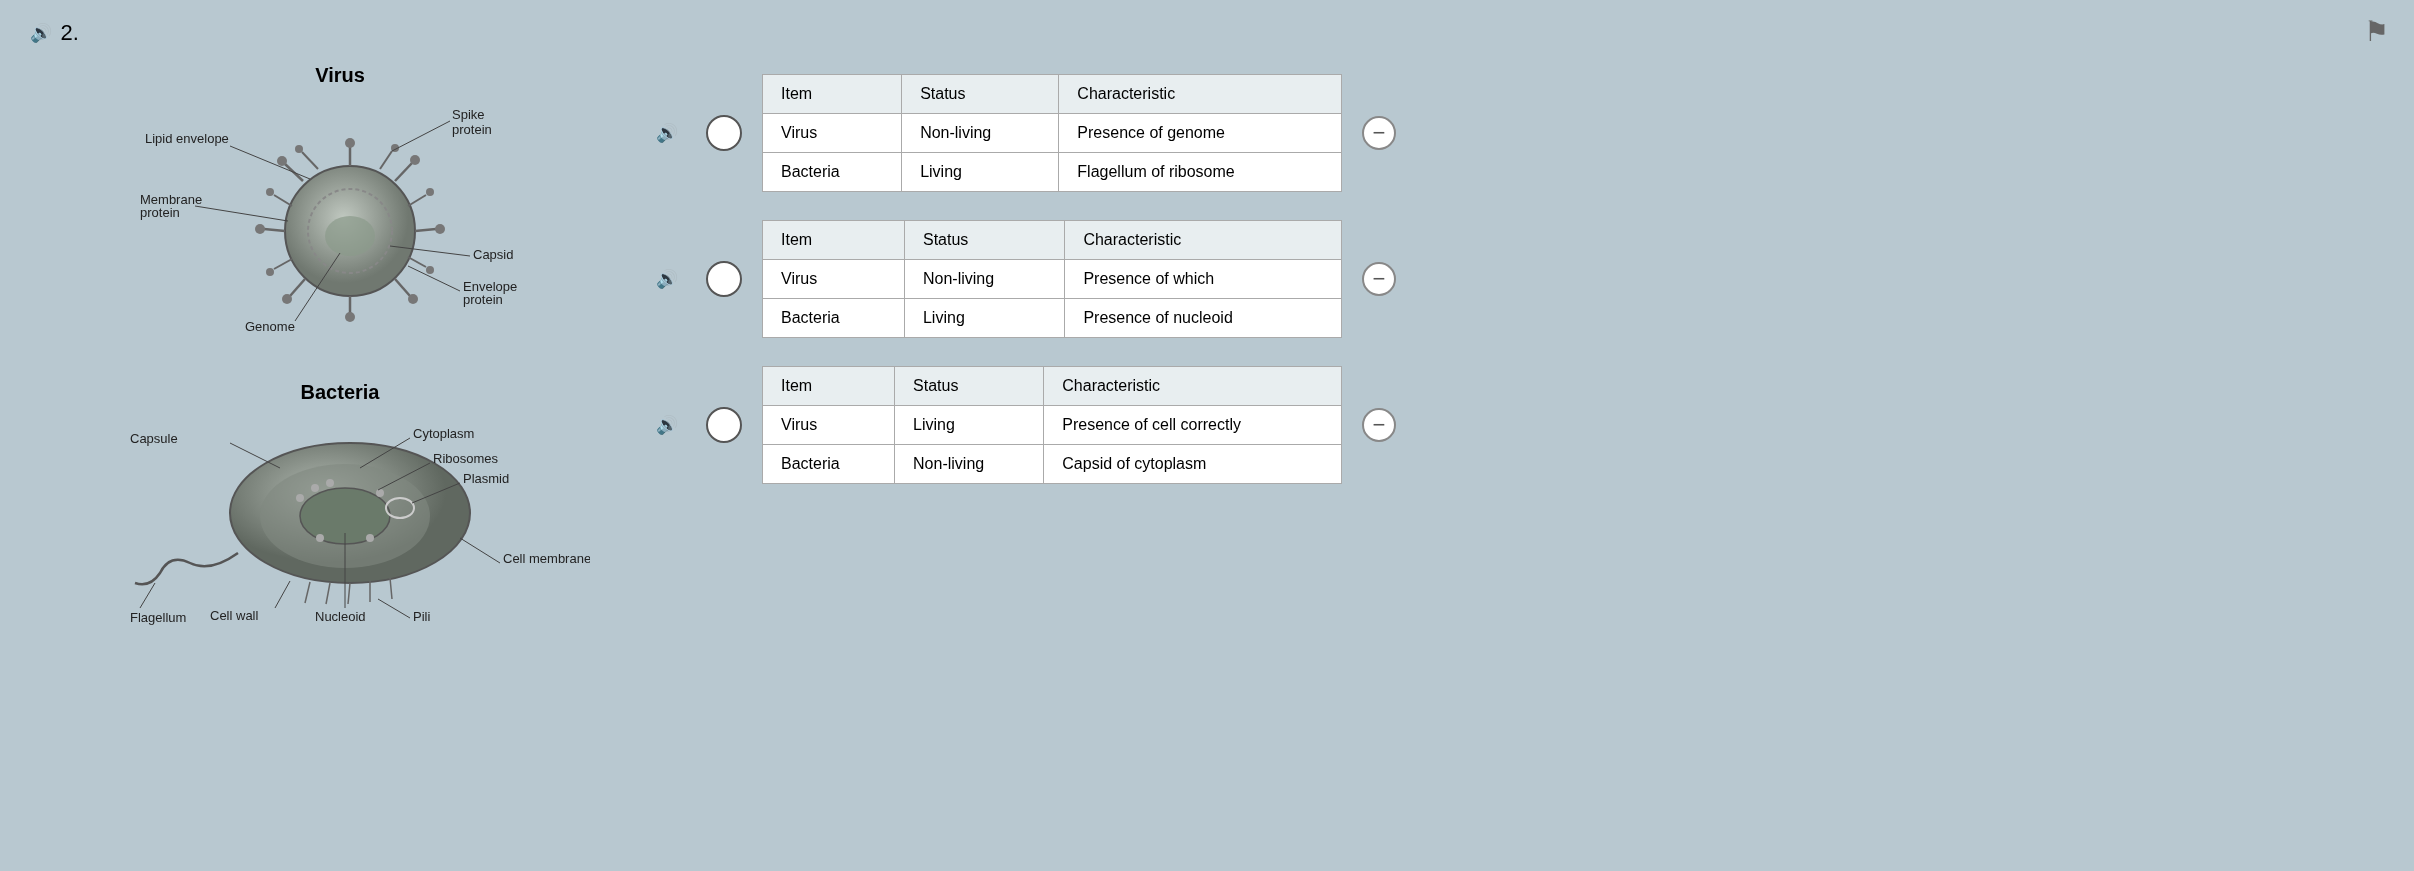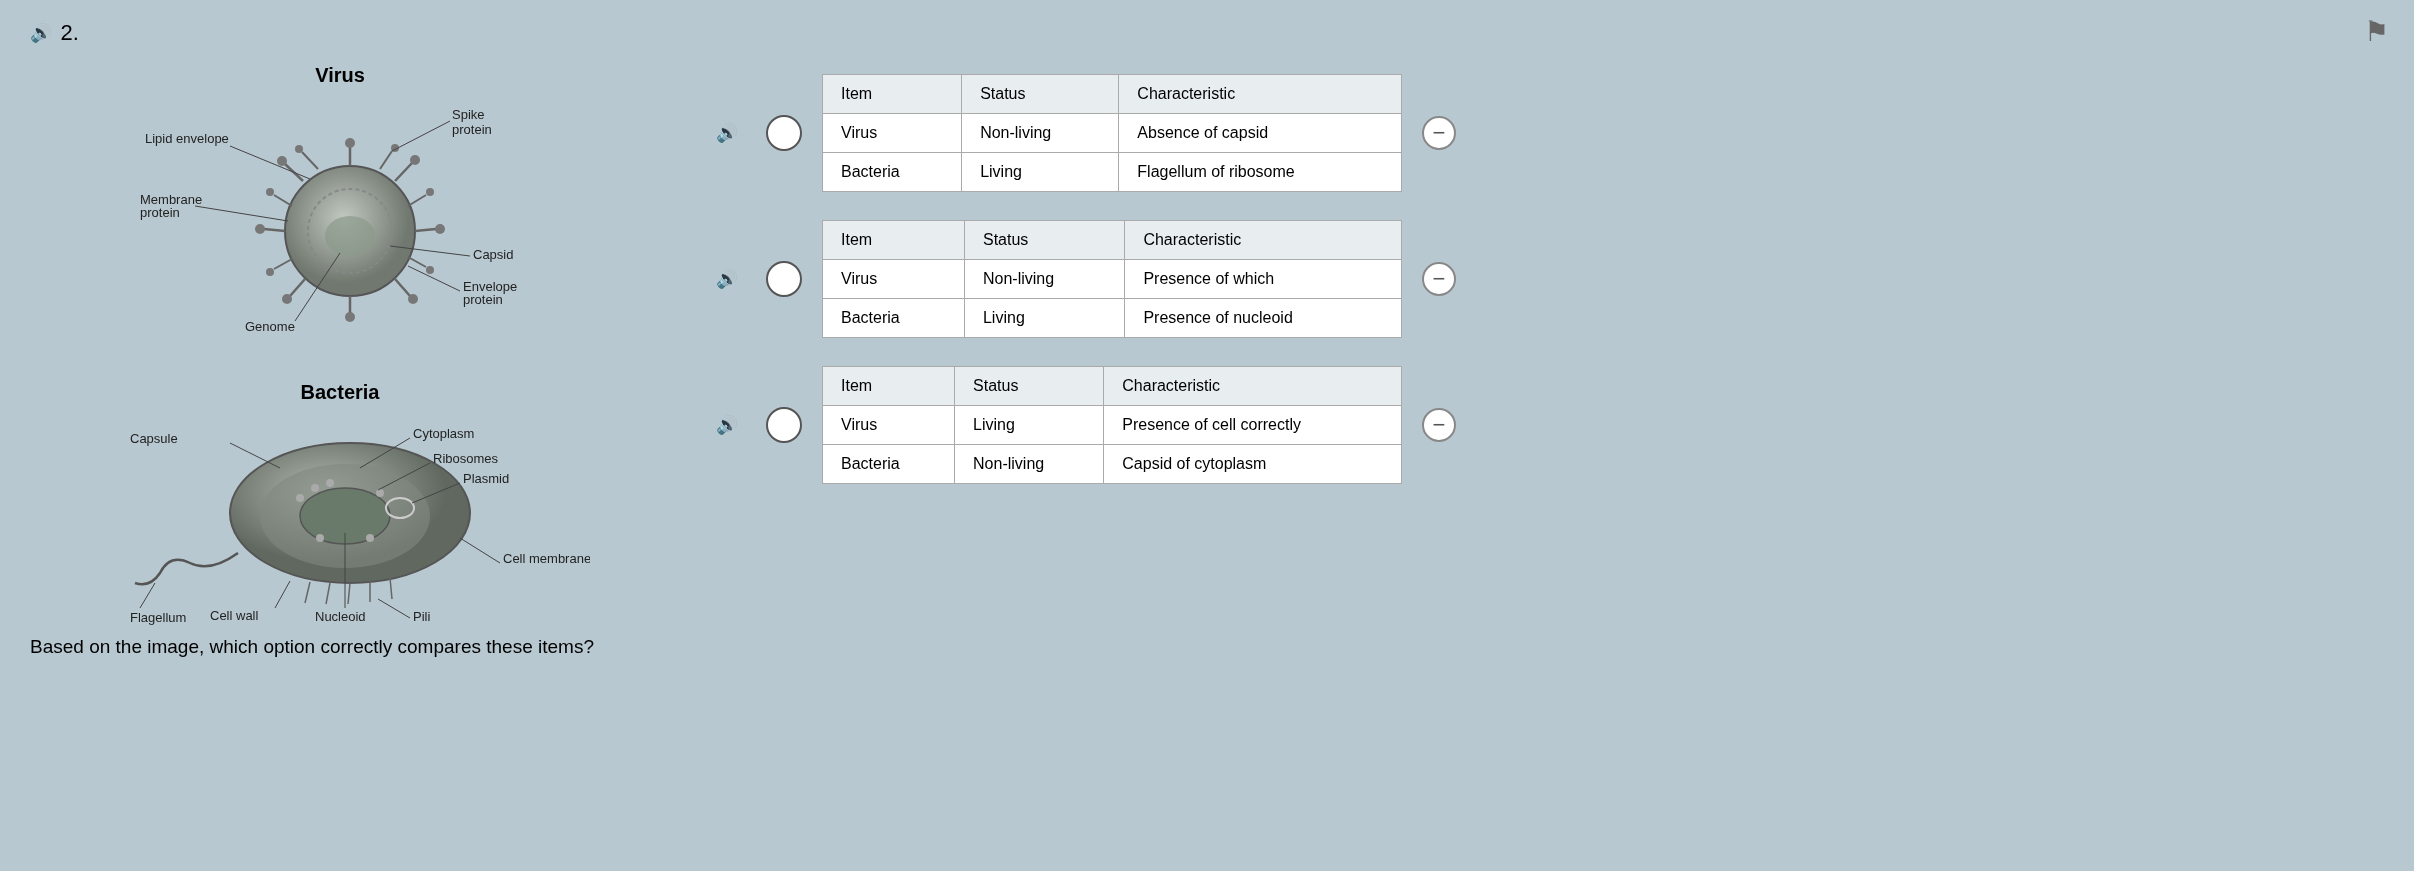--- a/index.html
+++ b/index.html
@@ -26,21 +26,20 @@
       font-size: 22px;
       margin-bottom: 18px;
     }
     .speaker-icon {
       font-size: 18px;
       color: #444;
     }
     
     .main-layout {
       display: flex;
-      gap: 60px;
       align-items: flex-start;
     }
     
     .diagram-area {
       flex: 0 0 620px;
       display: flex;
       flex-direction: column;
       align-items: center;
     }
     .diagram-title {
@@ -298,41 +297,40 @@
 
             <line x1="248" y1="191" x2="280" y2="210" stroke="#444" stroke-width="1"></line>
             <text x="283" y="213" class="diagram-label">Pili</text>
 
             <line x1="330" y1="130" x2="370" y2="155" stroke="#444" stroke-width="1"></line>
             <text x="373" y="155" class="diagram-label">Cell membrane</text>
           </svg>
         </div>
       </div>
 
-      <div class="question-text">Based on the image, which option correctly compares these items?</div>
     </div>
 
     <div class="options-area">
 
       <div class="option-row">
         <div class="option-speaker">🔊</div>
         <div class="option-radio"></div>
         <table class="option-table">
           <thead>
             <tr>
               <th>Item</th>
               <th>Status</th>
               <th>Characteristic</th>
             </tr>
           </thead>
           <tbody>
             <tr>
               <td>Virus</td>
               <td>Non-living</td>
-              <td>Absence of capsid</td>
+              <td>Presence of genome</td>
             </tr>
             <tr>
               <td>Bacteria</td>
               <td>Living</td>
               <td>Flagellum of ribosome</td>
             </tr>
           </tbody>
         </table>
         <div class="minus-button">−</div>
       </div>

